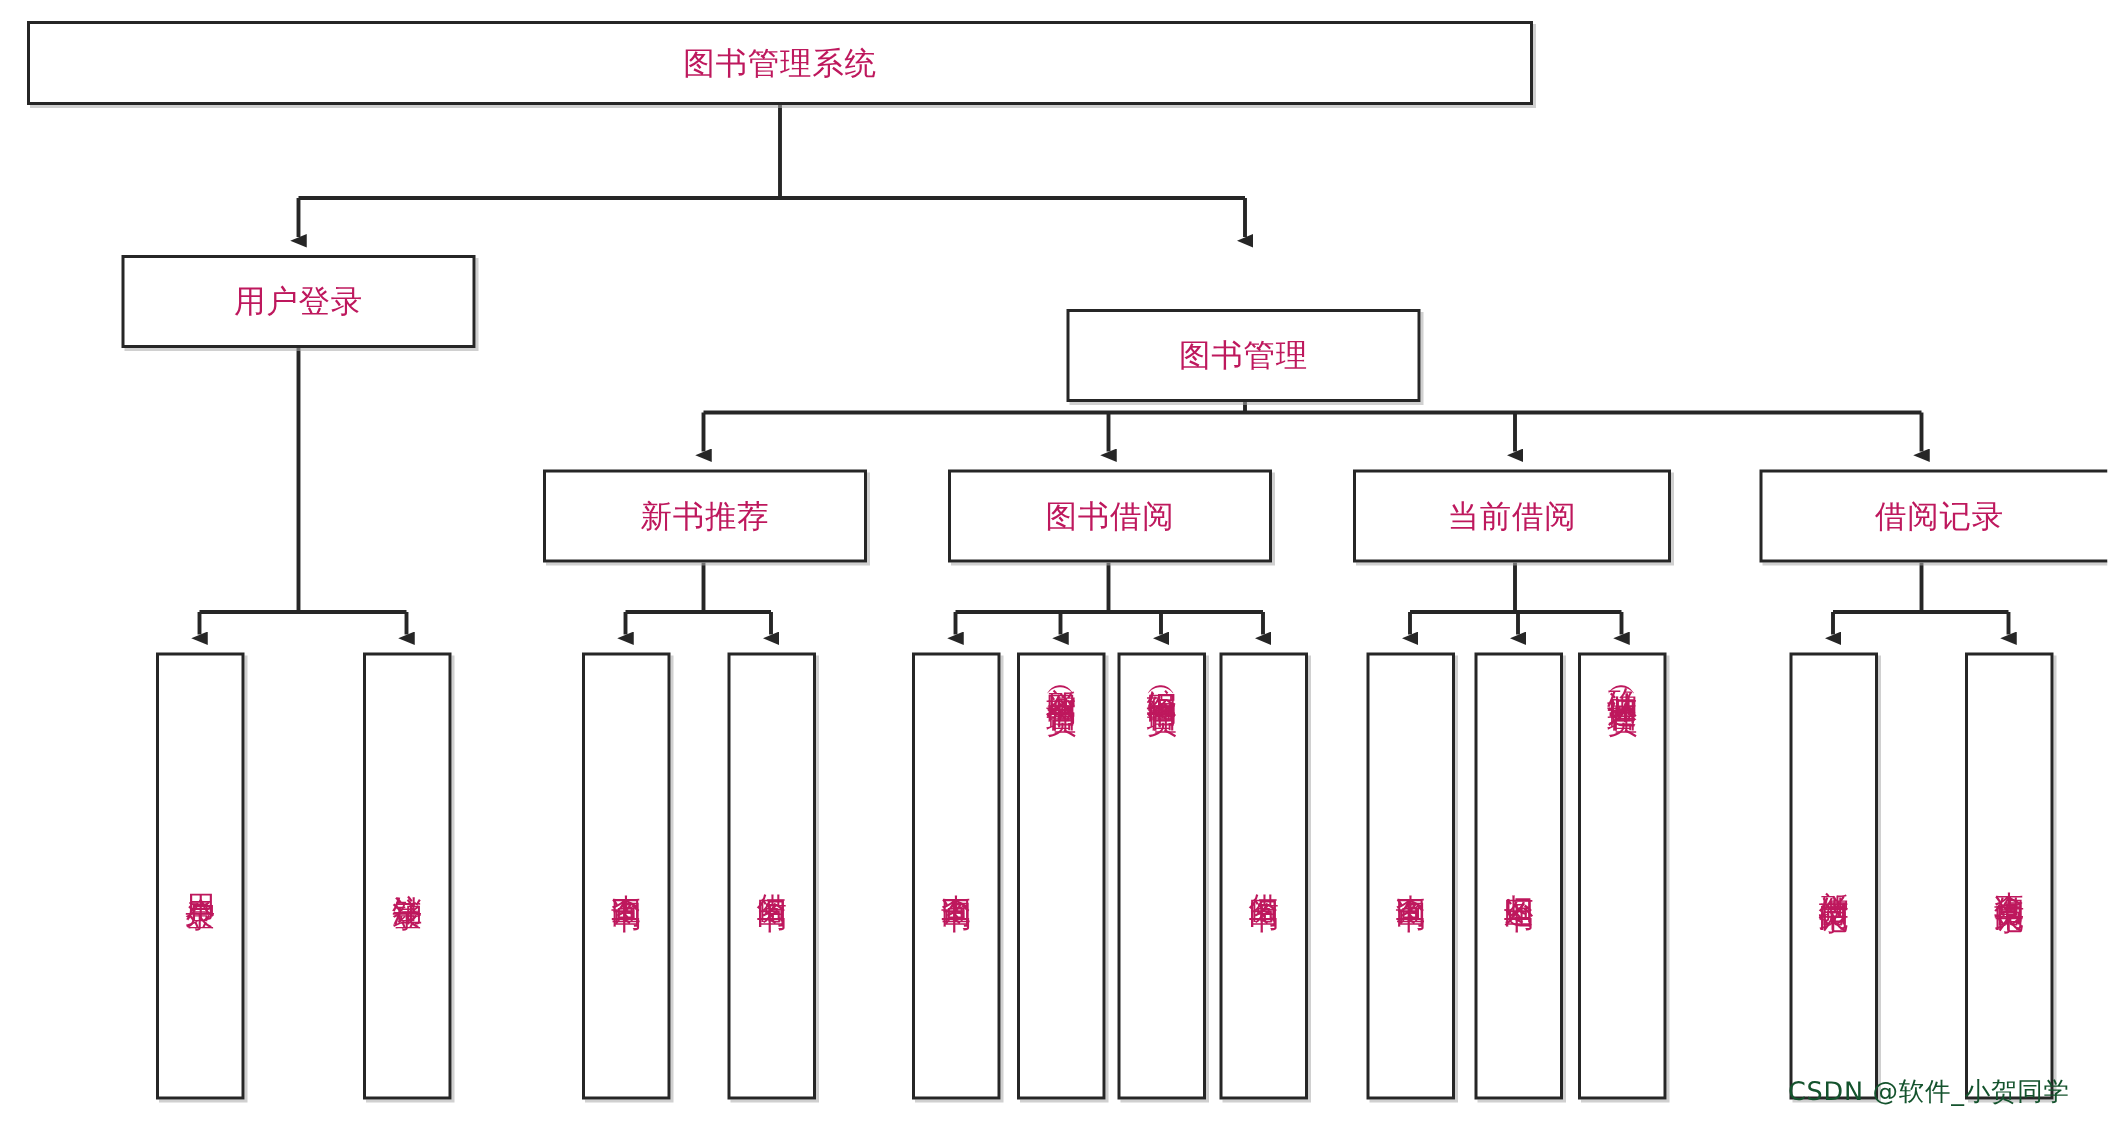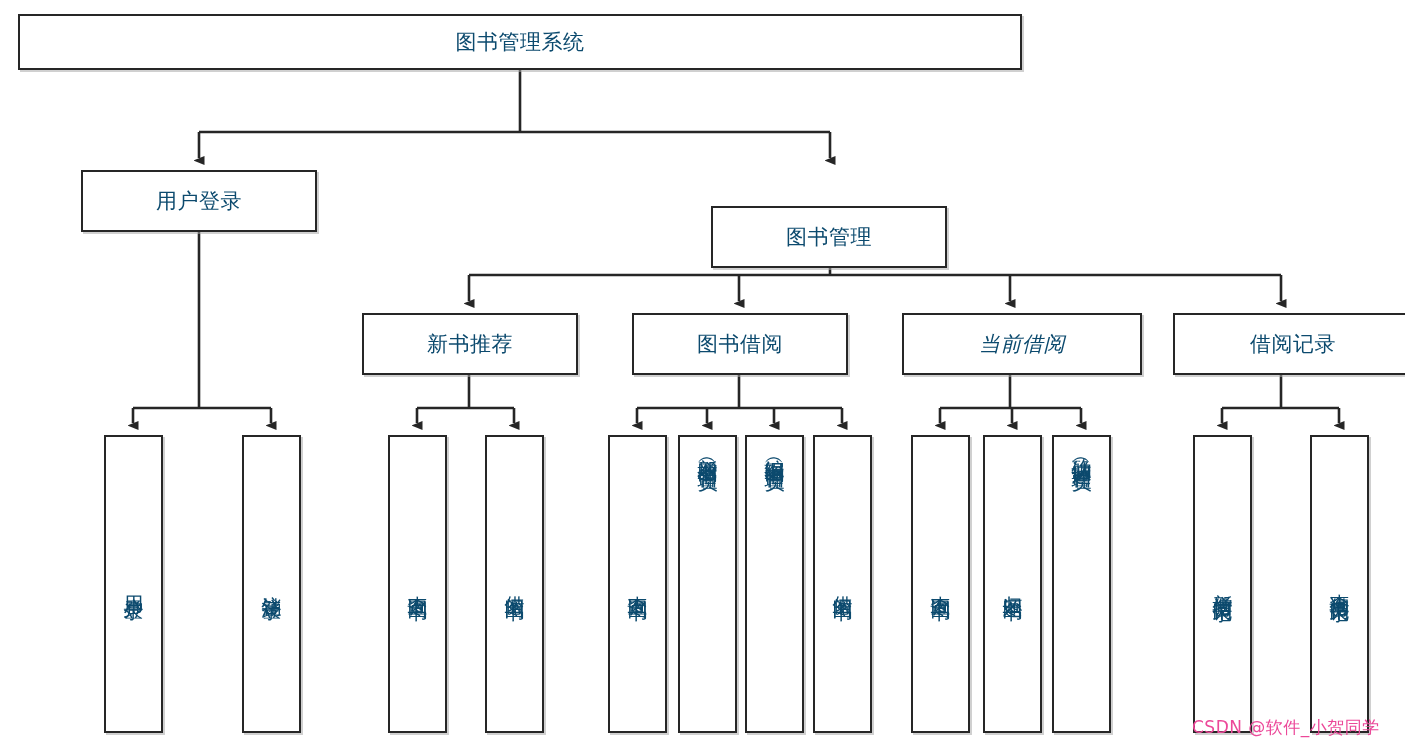--- a/index.html
+++ b/index.html
@@ -27,21 +27,21 @@
   }
   .node {
     position: absolute;
     box-sizing: border-box;
     background: #ffffff;
     border: 2px solid #262626;
     box-shadow: 2px 2px 0 rgba(170,170,170,0.55);
     display: flex;
     align-items: center;
     justify-content: center;
-    color: #0c4a6e;
+    color: #be185d;
   }
   .node-label {
     font-size: 21px;
     line-height: 1.25;
     letter-spacing: 0.5px;
     white-space: nowrap;
   }
   .node.leaf {
     align-items: flex-start;
     justify-content: center;
@@ -55,21 +55,21 @@
     letter-spacing: 2px;
     white-space: nowrap;
   }
   .node.leaf.centered {
     align-items: center;
     padding-top: 0;
   }
   .watermark {
     position: absolute;
     font-size: 17px;
-    color: #ec4899;
+    color: #14532d;
     white-space: nowrap;
     letter-spacing: 0.5px;
   }
 </style>
 </head>
 <body>
 
 <div id="canvas">
 
   <svg id="wires" viewBox="0 0 1405 747" xmlns="http://www.w3.org/2000/svg">
@@ -132,21 +132,21 @@
   <div class="node" id="node-l2-1" style="left: 711px; top: 170px; width: 236px; height: 62px; margin-top: 36px;">
     <span class="node-label">图书管理</span>
   </div>
 
   <div class="node" id="node-l3-1" style="left: 632px; top: 313px; width: 216px; height: 62px;">
     <span class="node-label">图书借阅</span>
   </div>
   <div class="node" id="node-l3-0" style="left: 362px; top: 313px; width: 216px; height: 62px;">
     <span class="node-label">新书推荐</span>
   </div>
-  <div class="node" id="node-l3-2" style="left: 902px; top: 313px; width: 240px; height: 62px; font-style: italic;">
+  <div class="node" id="node-l3-2" style="left: 902px; top: 313px; width: 212px; height: 62px;">
     <span class="node-label">当前借阅</span>
   </div>
   <div class="node" id="node-l3-3" style="left: 1173px; top: 313px; width: 240px; height: 62px;">
     <span class="node-label">借阅记录</span>
   </div>
 
   <div class="node leaf centered" id="node-leaf-0" style="left: 104px; top: 435px; width: 59px; height: 298px;">
     <span class="node-label">用户登录</span>
   </div>
   <div class="node leaf centered" id="node-leaf-1" style="left: 242px; top: 435px; width: 59px; height: 298px;">

